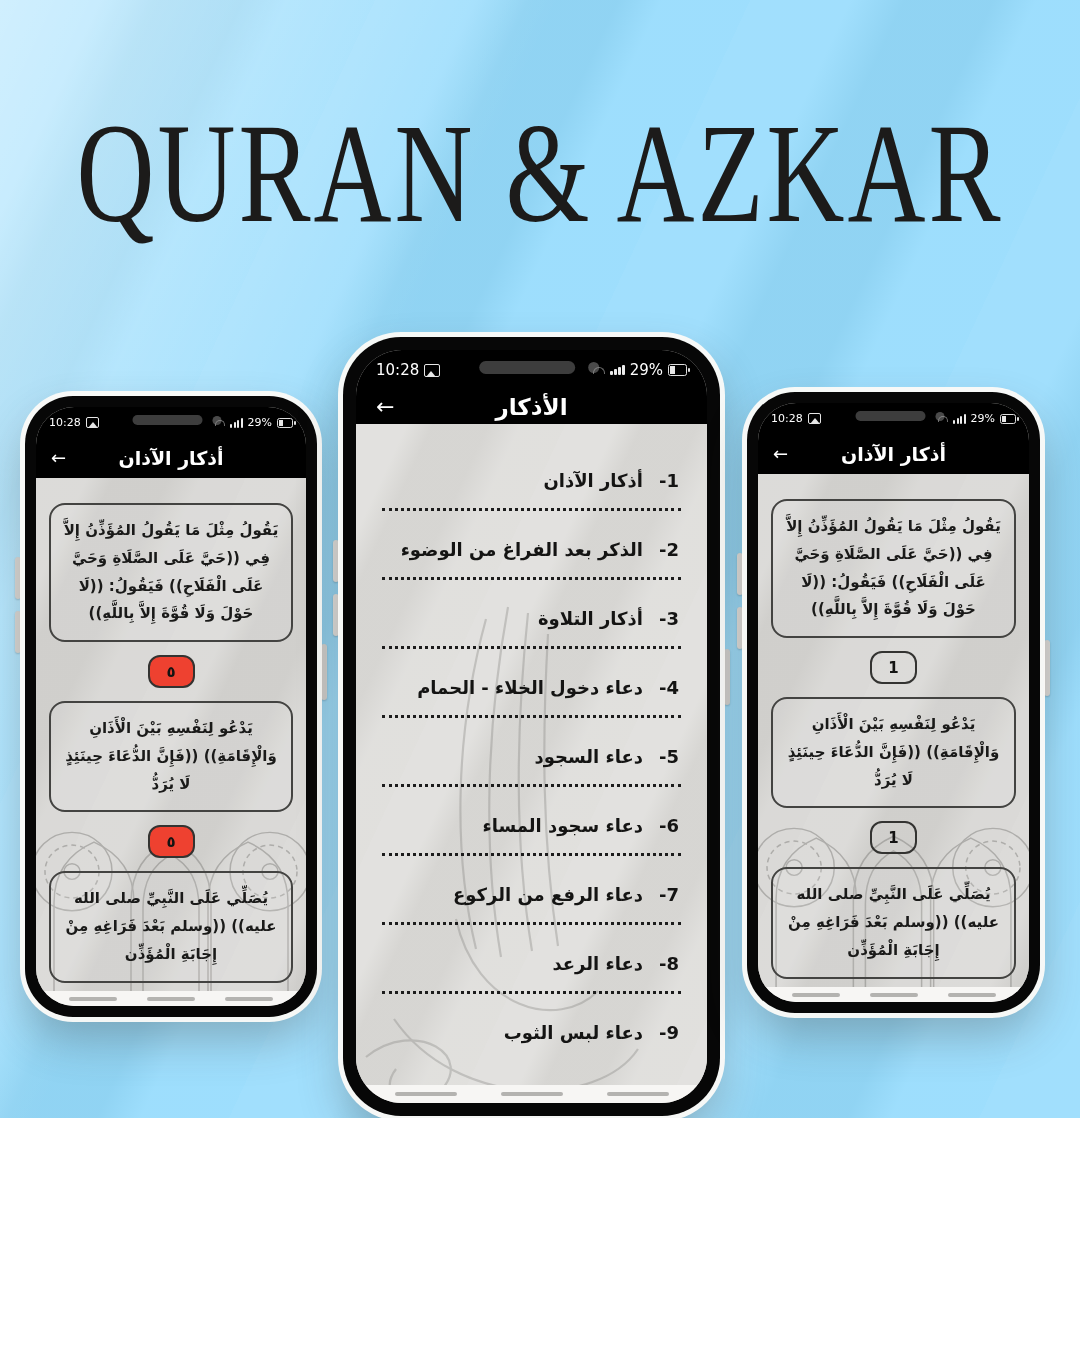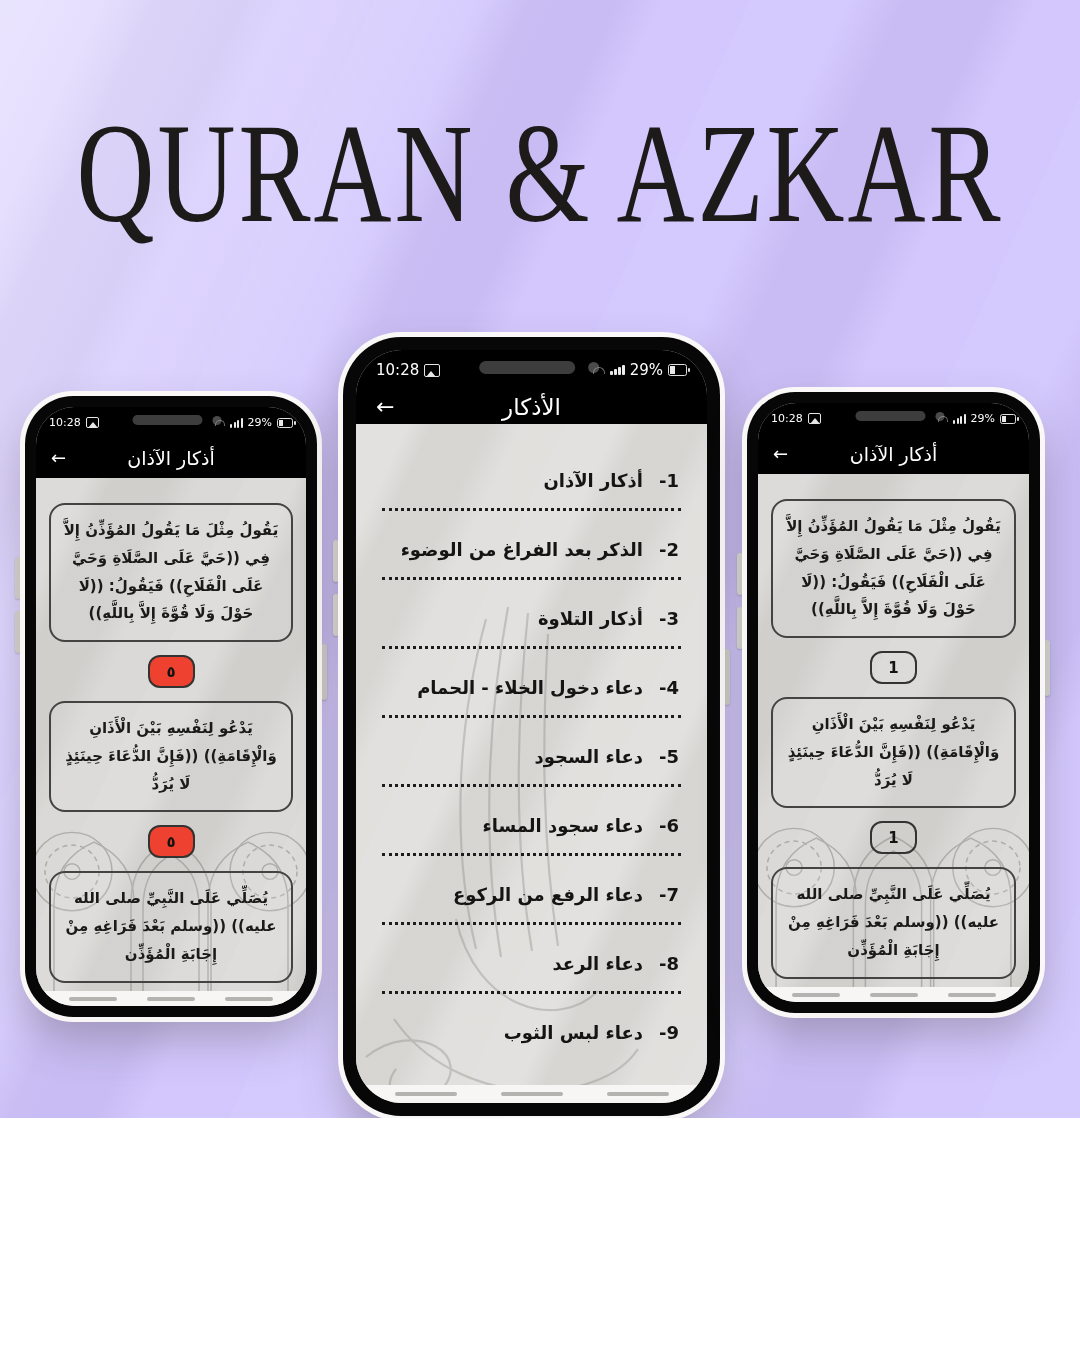--- a/index.html
+++ b/index.html
@@ -1,16 +1,16 @@
 <!DOCTYPE html>
 <html><head>
 <meta charset="utf-8">
 <style>
   html,body{margin:0;padding:0;}
-  .poster{position:relative;width:1080px;height:1118px;background:#c4b5fd;overflow:hidden;
+  .poster{position:relative;width:1080px;height:1118px;background:#7dd3fc;overflow:hidden;
           font-family:"DejaVu Sans",sans-serif;color:#1a1a19;}
   .poster::before{content:"";position:absolute;inset:0;pointer-events:none;z-index:0;
     background:
       linear-gradient(115deg, rgba(255,255,255,.5) 0%, rgba(236,235,232,0) 35%),
       repeating-linear-gradient(115deg, rgba(255,255,255,.28) 0 90px, rgba(214,213,210,.22) 140px 220px, rgba(255,255,255,.25) 260px 340px);}
 
   
   .main-title{position:absolute;top:92px;left:0;right:0;margin:0;text-align:center;z-index:2;
     font-family:"Liberation Serif",serif;font-weight:500;font-size:108px;letter-spacing:3px;
     color:#1c1b1a;transform:scaleY(1.32);transform-origin:top center;white-space:nowrap;}
@@ -64,21 +64,21 @@
   .side .signal i{width:2px;}
   .battery{position:relative;width:17px;height:10px;border:1.5px solid #dedede;border-radius:2.5px;}
   .side .battery{width:14px;height:8px;}
   .battery::before{content:"";position:absolute;left:1px;top:1px;bottom:1px;width:30%;background:#e8e8e8;}
   .battery::after{content:"";position:absolute;right:-4px;top:2.5px;width:2px;height:4px;background:#dedede;border-radius:1px;}
 
   
   .appbar{position:relative;background:#000;color:#fff;flex:0 0 auto;display:flex;align-items:center;justify-content:center;z-index:3;}
   .center .appbar{height:34px;}
   .side .appbar{height:40px;}
-  .apptitle{font-weight:400;}
+  .apptitle{font-weight:700;}
   .center .apptitle{font-size:23px;}
   .side .apptitle{font-size:19px;}
   .back{position:absolute;color:#fff;cursor:pointer;line-height:1;}
   .center .back{left:20px;font-size:22px;}
   .side .back{left:15px;font-size:18px;}
 
   
   .content{flex:1 1 auto;position:relative;overflow:hidden;background:#dad9d6;}
   .content::before{content:"";position:absolute;inset:0;pointer-events:none;z-index:1;
     background:repeating-linear-gradient(115deg, rgba(255,255,255,.22) 0 46px, rgba(201,200,197,.2) 70px 120px, rgba(255,255,255,.18) 150px 190px);}

